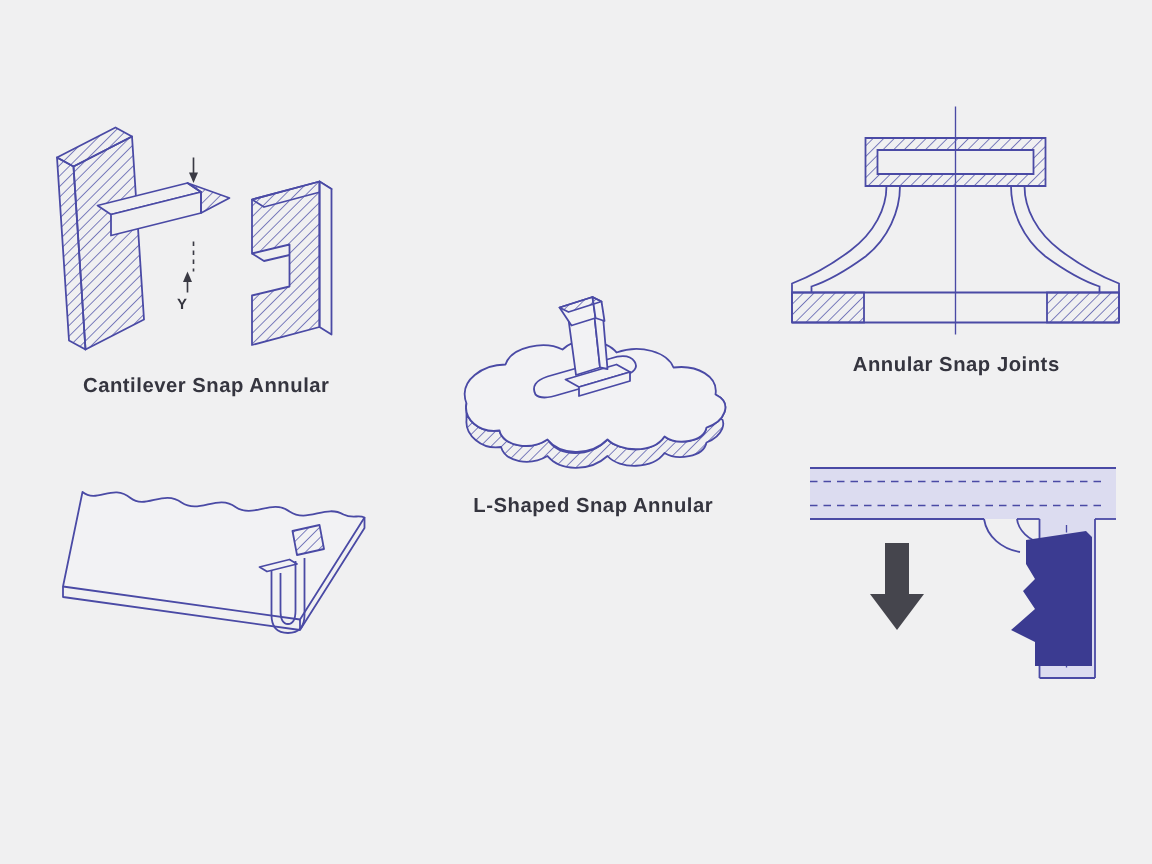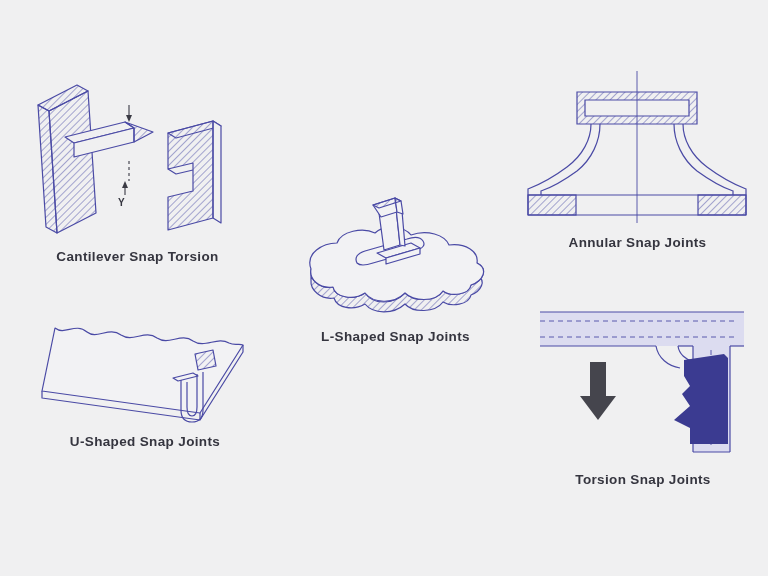--- a/index.html
+++ b/index.html
@@ -55,21 +55,21 @@
 
       <g stroke="#3a3a44" stroke-width="1.1" fill="none">
         <line x1="104" y1="30" x2="104" y2="42"></line>
         <polygon points="104,47 101,40 107,40" fill="#3a3a44" stroke="none"></polygon>
         <line x1="104" y1="86" x2="104" y2="106" stroke-dasharray="3 3"></line>
         <polygon points="100,106 97,113 103,113" fill="#3a3a44" stroke="none"></polygon>
         <line x1="100" y1="112" x2="100" y2="120"></line>
       </g>
       <text x="93" y="131" font-size="10" font-weight="bold" fill="#35353f">Y</text>
     </svg>
-    <div class="label">Cantilever Snap Torsion</div>
+    <div class="label">Cantilever Snap Annular</div>
   </div>
 
   <div class="figure" style="left:293px;top:183px;width:205px;">
     <svg width="205" height="140" viewBox="0 0 205 140">
       <g stroke="#4a4aa5" stroke-width="1.2" stroke-linejoin="round">
 
         <path d="M18,86 C16,96 26,106 40,104 C42,114 60,118 72,110 C80,122 100,122 112,110 C120,118 142,120 150,108 C158,114 176,112 178,102 C190,98 196,86 184,80 L184,92 C194,98 188,108 178,112 C176,122 158,124 150,119 C142,130 120,130 112,121 C100,132 80,131 72,121 C60,128 44,125 41,115 C28,117 17,107 18,97 Z" fill="url(#hatch)"></path>
 
         <path d="M18,86 C12,70 30,60 44,60 C48,48 70,44 82,50 C92,40 112,44 118,52 C134,46 152,52 156,62 C172,60 186,68 184,80 C196,86 190,98 178,102 C176,112 158,114 150,108 C142,120 120,118 112,110 C100,122 80,120 72,110 C60,118 42,114 40,104 C26,106 16,96 18,86 Z" fill="#f2f2f4"></path>
 
@@ -85,21 +85,21 @@
           <polygon points="103,25 109,28 112,63 107,62" fill="#f2f2f4"></polygon>
         </g>
 
         <g>
           <polygon points="80,22 102,15 104,29 88,34" fill="#f2f2f4"></polygon>
           <polygon points="102,15 108,18 110,31 104,29" fill="#f2f2f4"></polygon>
           <polygon points="80,22 102,15 108,18 86,25" fill="url(#hatch)"></polygon>
         </g>
       </g>
     </svg>
-    <div class="label">L-Shaped Snap Joints</div>
+    <div class="label">L-Shaped Snap Annular</div>
   </div>
 
   <div class="figure" style="left:515px;top:67px;width:245px;">
     <svg width="245" height="162" viewBox="0 0 245 162">
       <g stroke="#4a4aa5" stroke-width="1.2" fill="none">
         <line x1="122" y1="4" x2="122" y2="156" stroke-width="0.9"></line>
 
         <path d="M62,25 H182 V57 H62 Z M70,33 H174 V49 H70 Z" fill="url(#hatch)" fill-rule="evenodd"></path>
 
         <g>
@@ -135,21 +135,20 @@
         <path d="M138,68 L158,63 L163,66 L143,71 Z"></path>
 
         <polygon points="160,44 178,40 181,56 163,60" fill="url(#hatch)"></polygon>
 
         <g>
           <path d="M146,70 L146,100 Q146,112 157,112 Q168,112 168,100 L168,62"></path>
           <path d="M152,72 L152,97 Q152,106 157,106 Q162,106 162,97 L162,64"></path>
         </g>
       </g>
     </svg>
-    <div class="label">U-Shaped Snap Joints</div>
   </div>
 
   <div class="figure" style="left:538px;top:298px;width:210px;">
     <svg width="210" height="168" viewBox="0 0 210 168">
 
       <g stroke="#4a4aa5" stroke-width="1.2" fill="none">
         <rect x="2" y="14" width="204" height="34" fill="#dcdcf0" stroke="none"></rect>
         <line x1="2" y1="14" x2="206" y2="14"></line>
         <line x1="2" y1="48" x2="118" y2="48"></line>
         <line x1="140" y1="48" x2="155" y2="48"></line>
@@ -171,16 +170,15 @@
         <path d="M140,48 C141,56 148,62 156,64"></path>
       </g>
 
       <path d="M146,62 L186,56 L190,60 L190,146 L152,146 L152,130 L136,122 L152,108 L144,96 L152,88 L146,78 Z" fill="#3b3b91" stroke="none"></path>
 
       <g fill="#45454d" stroke="none">
         <rect x="52" y="64" width="16" height="34"></rect>
         <polygon points="42,98 78,98 60,122"></polygon>
       </g>
     </svg>
-    <div class="label">Torsion Snap Joints</div>
   </div>
 
 </div>
 
 </body></html>

